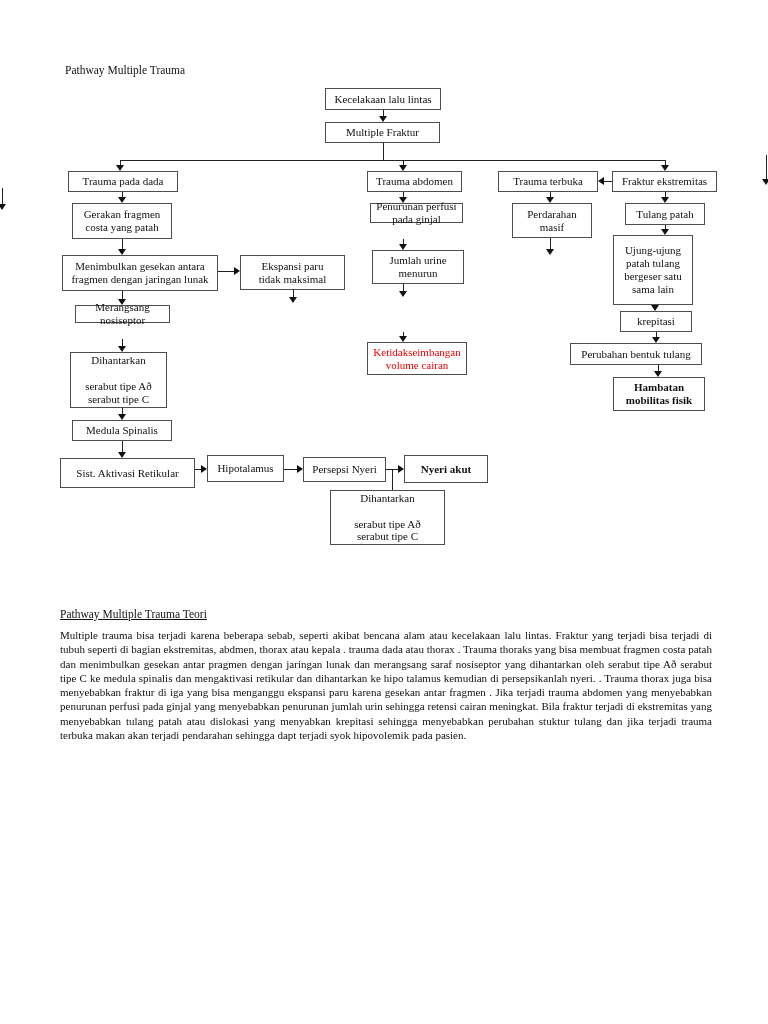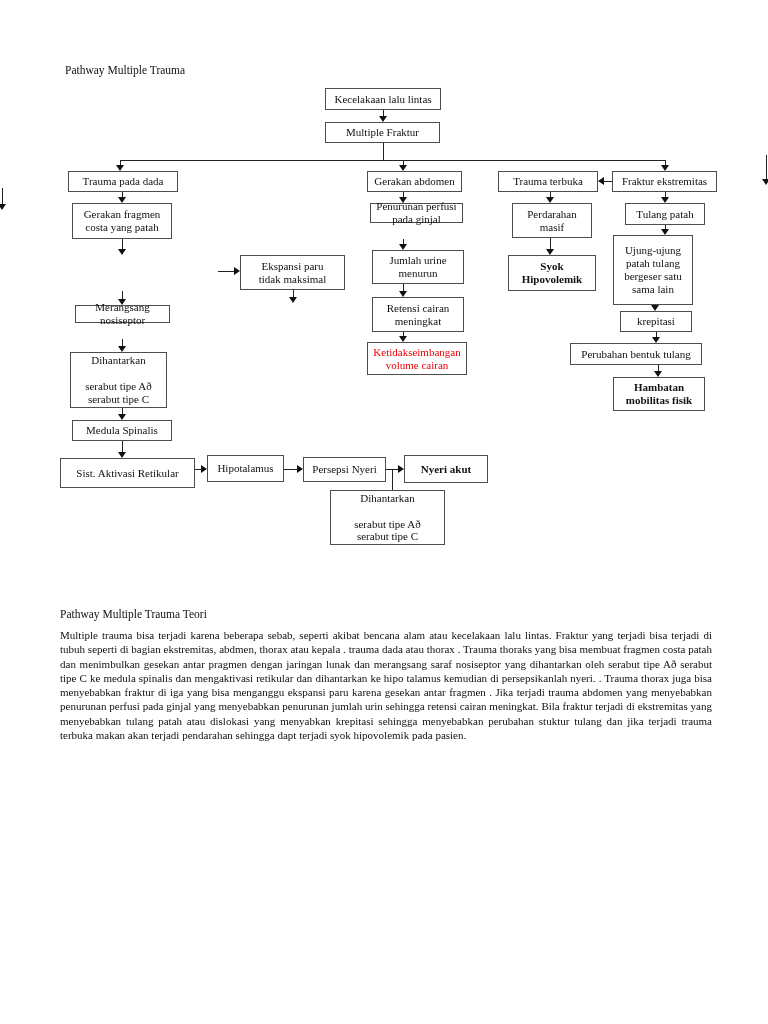--- a/index.html
+++ b/index.html
@@ -16,72 +16,70 @@
   }
   .node.bold{font-weight:bold;}
   .node.red{color:#ee0000;}
   .vline,.hline{position:absolute;background:#222;}
   .vline{width:1px;}
   .hline{height:1px;}
   .arr{position:absolute;width:0;height:0;}
   .arr.down{border-left:4px solid transparent;border-right:4px solid transparent;border-top:6px solid #111;}
   .arr.right{border-top:4px solid transparent;border-bottom:4px solid transparent;border-left:6px solid #111;}
   .arr.left{border-top:4px solid transparent;border-bottom:4px solid transparent;border-right:6px solid #111;}
-  .teori-heading{position:absolute;left:60px;top:608px;font-size:11.5px;}
+  .teori-heading{position:absolute;left:60px;top:608px;font-size:11.5px;text-decoration:underline;}
   .teori-paragraph{
     position:absolute;left:60px;top:628px;width:652px;
     font-size:11px;line-height:1.3;text-align:justify;
   }
 </style>
 </head>
 <body>
 
 <div class="page">
 
   <div class="doc-title">Pathway Multiple Trauma</div>
 
   <div class="node" style="left:325px;top:88px;width:116px;height:22px">Kecelakaan lalu lintas</div>
   <div class="node" style="left:325px;top:122px;width:115px;height:21px">Multiple Fraktur</div>
 
   <div class="node" style="left:68px;top:171px;width:110px;height:21px">Trauma pada dada</div>
   <div class="node" style="left:72px;top:203px;width:100px;height:36px">Gerakan fragmen
 costa yang patah</div>
+  <div class="node" style="left:62px;top:255px;width:156px;height:36px">Menimbulkan gesekan antara
+fragmen dengan jaringan lunak</div>
   <div class="node" style="left:240px;top:255px;width:105px;height:35px">Ekspansi paru
 tidak maksimal</div>
   <div class="node" style="left:75px;top:305px;width:95px;height:18px">Merangsang
 nosiseptor</div>
   <div class="node" style="left:70px;top:352px;width:97px;height:56px">Dihantarkan
 
 serabut tipe Að
 serabut tipe C</div>
   <div class="node" style="left:72px;top:420px;width:100px;height:21px">Medula Spinalis</div>
   <div class="node" style="left:60px;top:458px;width:135px;height:30px">Sist. Aktivasi Retikular</div>
   <div class="node" style="left:207px;top:455px;width:77px;height:27px">Hipotalamus</div>
   <div class="node" style="left:303px;top:457px;width:83px;height:25px">Persepsi Nyeri</div>
   <div class="node bold" style="left:404px;top:455px;width:84px;height:28px">Nyeri akut</div>
   <div class="node" style="left:330px;top:490px;width:115px;height:55px">Dihantarkan
 
 serabut tipe Að
 serabut tipe C</div>
 
-  <div class="node" style="left:367px;top:171px;width:95px;height:21px">Gerakan abdomen</div>
+  <div class="node" style="left:367px;top:171px;width:95px;height:21px">Trauma abdomen</div>
   <div class="node" style="left:370px;top:203px;width:93px;height:20px">Penurunan perfusi
 pada ginjal</div>
   <div class="node" style="left:372px;top:250px;width:92px;height:34px">Jumlah urine
 menurun</div>
-  <div class="node" style="left:372px;top:297px;width:92px;height:35px">Retensi cairan
-meningkat</div>
   <div class="node red" style="left:367px;top:342px;width:100px;height:33px">Ketidakseimbangan
 volume cairan</div>
 
   <div class="node" style="left:498px;top:171px;width:100px;height:21px">Trauma terbuka</div>
   <div class="node" style="left:512px;top:203px;width:80px;height:35px">Perdarahan
 masif</div>
-  <div class="node bold" style="left:508px;top:255px;width:88px;height:36px">Syok
-Hipovolemik</div>
 
   <div class="node" style="left:612px;top:171px;width:105px;height:21px">Fraktur ekstremitas</div>
   <div class="node" style="left:625px;top:203px;width:80px;height:22px">Tulang patah</div>
   <div class="node" style="left:613px;top:235px;width:80px;height:70px">Ujung-ujung
 patah tulang
 bergeser satu
 sama lain</div>
   <div class="node" style="left:620px;top:311px;width:72px;height:21px">krepitasi</div>
   <div class="node" style="left:570px;top:343px;width:132px;height:22px">Perubahan bentuk tulang</div>
   <div class="node bold" style="left:613px;top:377px;width:92px;height:34px">Hambatan

